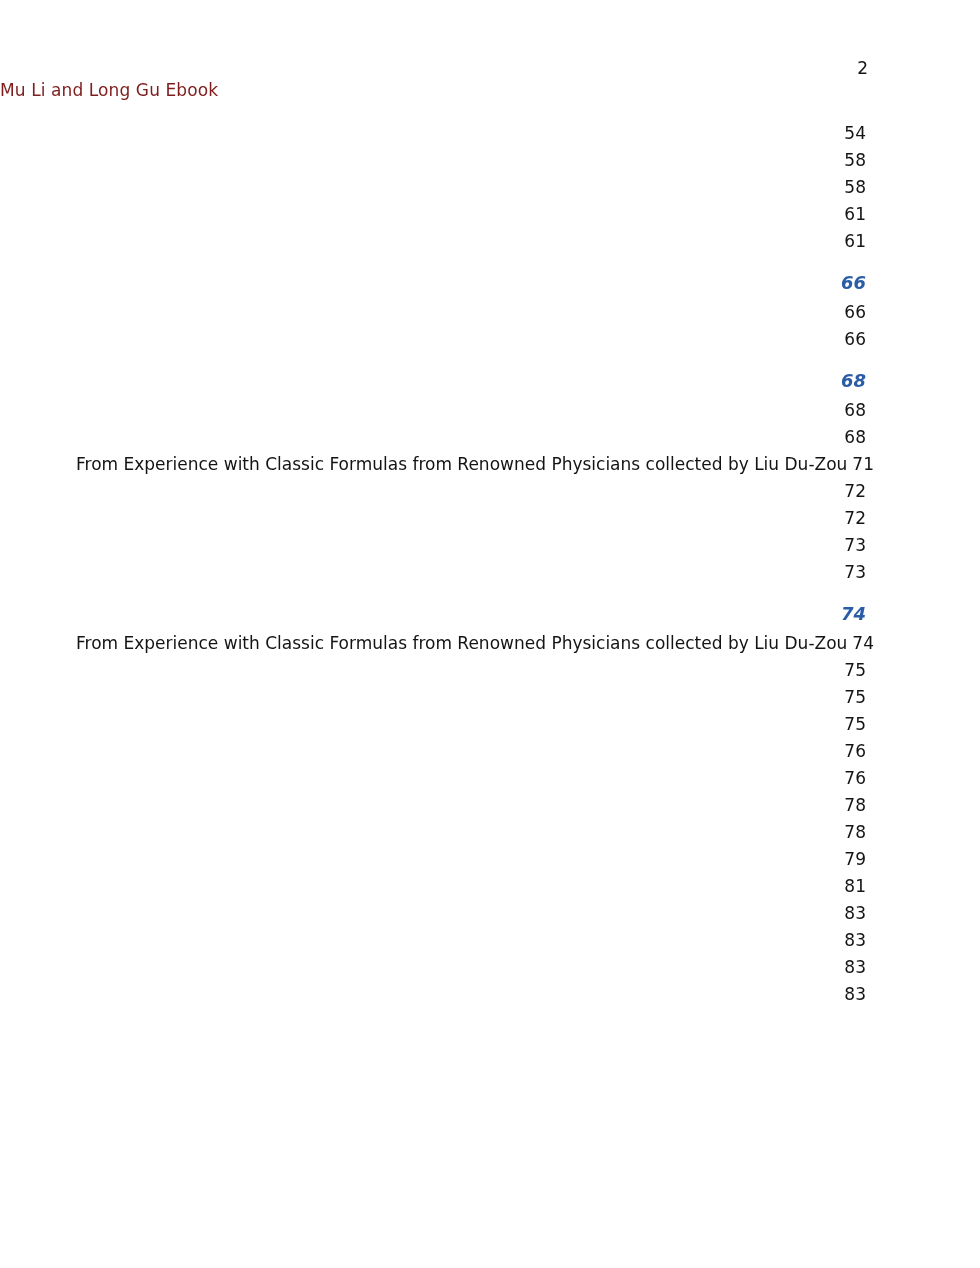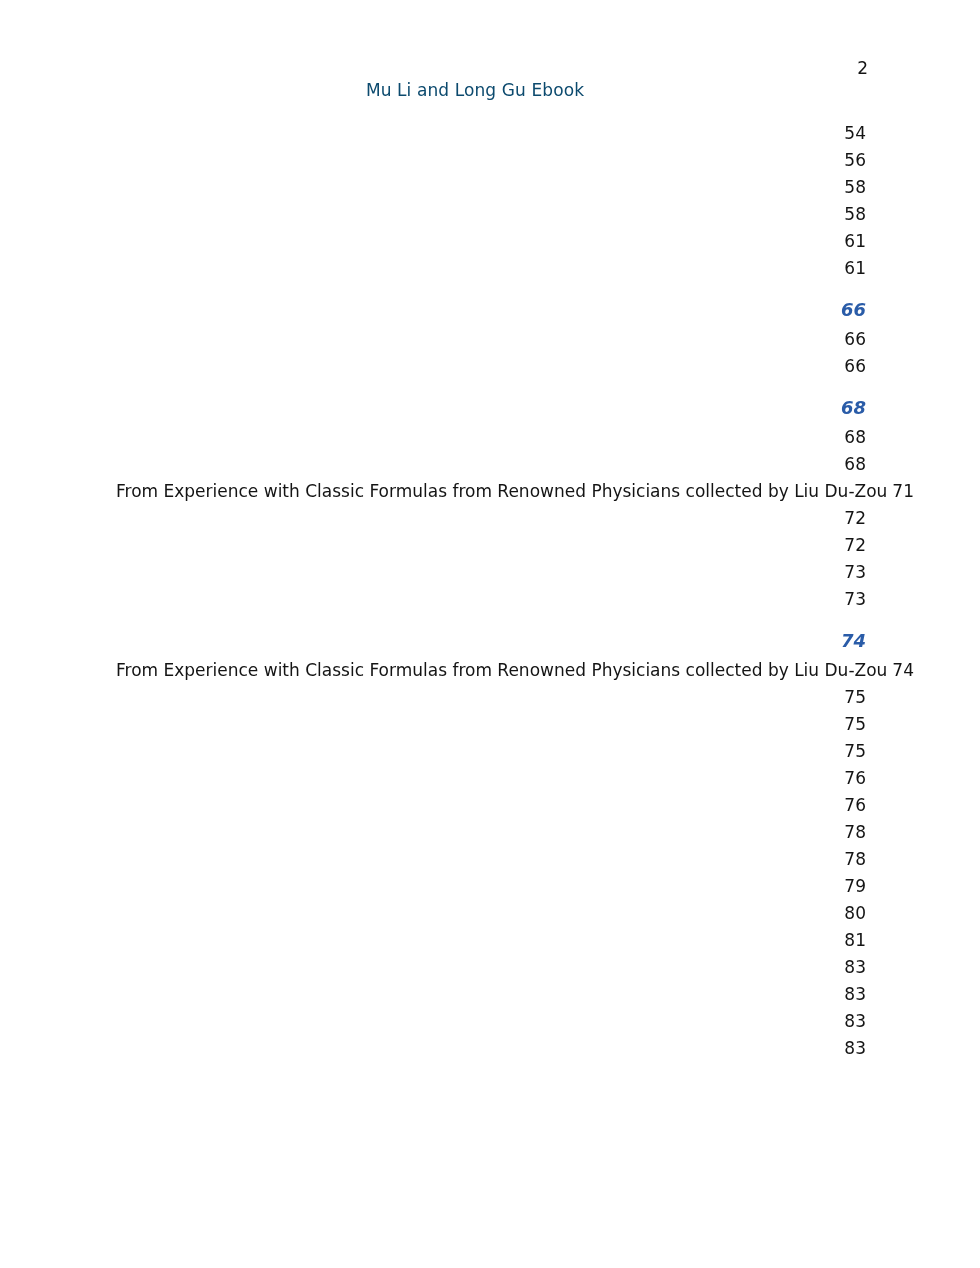--- a/index.html
+++ b/index.html
@@ -33,23 +33,22 @@
     text-align: right;
     font-size: 17px;
     color: #141414;
   }
 
   .running-head {
     position: absolute;
     top: 80px;
     left: 0;
     width: 950px;
-    text-align: center;
     font-size: 17px;
-    color: #0c4a6e;
+    color: #7f1d1d;
     letter-spacing: 0.1px;
   }
 
   
   .toc {
     position: absolute;
     top: 120px;
     left: 0;
     width: 980px;
   }
@@ -75,21 +74,21 @@
     left: 0;
     width: 866px;
     text-align: right;
     font-size: 17px;
     color: #141414;
     pointer-events: none;
   }
 
   
   .lvl-0 .label { padding-left: 117px; }
-  .lvl-1 .label { padding-left: 116px; }
+  .lvl-1 .label { padding-left: 76px; }
   .lvl-2 .label { padding-left: 171px; }
 
   
   .toc-entry.section {
     height: 31px;
     line-height: 31px;
     margin-top: 12px;
   }
   .toc-entry.section .label,
   .toc-entry.section .page {
@@ -116,21 +115,20 @@
 <body>
 
 <div class="page">
 
   <div class="page-number-top">2</div>
 
   <div class="running-head">Mu Li and Long Gu Ebook</div>
 
   <div class="toc">
       <div class="toc-entry lvl-1"><span class="label">Case 10: Parkinson’s</span><span class="page">54</span></div>
-      <div class="toc-entry lvl-1"><span class="label">Case 11: Pediatric Hyperactivity</span><span class="page">56</span></div>
       <div class="toc-entry lvl-0"><span class="label">Feng Shi Lun</span><span class="page">58</span></div>
       <div class="toc-entry lvl-1"><span class="label">Case 1: Tinnitus</span><span class="page">58</span></div>
       <div class="toc-entry lvl-0"><span class="label">Fan Zhong-Lin</span><span class="page">61</span></div>
       <div class="toc-entry lvl-1"><span class="label">Case 1: Shao Yang Pattern: Insanity</span><span class="page">61</span></div>
       <div class="toc-entry lvl-0 section"><span class="label">Gua Lou Mu Li San</span><span class="page">66</span></div>
       <div class="toc-entry lvl-1"><span class="label">Original Text:</span><span class="page">66</span></div>
       <div class="toc-entry lvl-2"><span class="label">Discussion</span><span class="page">66</span></div>
       <div class="toc-entry lvl-0 section"><span class="label">Gui Zhi Gan Cao Long Gu Mu Li Tang</span><span class="page">68</span></div>
       <div class="toc-entry lvl-1"><span class="label">Original Text</span><span class="page">68</span></div>
       <div class="toc-entry lvl-1"><span class="label">From my Blog about using Shells and Minerals</span><span class="page">68</span></div>
@@ -142,21 +140,20 @@
       <div class="toc-entry lvl-0 section"><span class="label">Gui Zhi Jia Long Gu Mu Li Tang</span><span class="page">74</span></div>
       <div class="toc-entry lvl-1 inline-page"><span class="label">From Experience with Classic Formulas from Renowned Physicians collected by Liu Du-Zou</span><span class="page">74</span></div>
       <div class="toc-entry lvl-2"><span class="label">Original Text: Jin Gui, Chapter 6, Deficiency Taxation, line 8</span><span class="page">75</span></div>
       <div class="toc-entry lvl-2"><span class="label">Case 1: Damage from Wind, Vomiting Blood and Wet Dreams</span><span class="page">75</span></div>
       <div class="toc-entry lvl-2"><span class="label">Case 2: Spontaneous sweating from the neck</span><span class="page">75</span></div>
       <div class="toc-entry lvl-2"><span class="label">Case 3: Deficiency Taxation</span><span class="page">76</span></div>
       <div class="toc-entry lvl-2"><span class="label">Case 4: Spermatorrhea</span><span class="page">76</span></div>
       <div class="toc-entry lvl-1"><span class="label">Cases From The Big Book on Gynecology</span><span class="page">78</span></div>
       <div class="toc-entry lvl-2"><span class="label">Case 1: Excessive Menstruation</span><span class="page">78</span></div>
       <div class="toc-entry lvl-2"><span class="label">Case 2: Excessive Menstruation</span><span class="page">79</span></div>
-      <div class="toc-entry lvl-2"><span class="label">Case 3: Beng Luo</span><span class="page">80</span></div>
       <div class="toc-entry lvl-1"><span class="label">Huang Huang on Gui Zhi Jia Long Gu Mu Li Tang</span><span class="page">81</span></div>
       <div class="toc-entry lvl-2"><span class="label">Pediatric Use</span><span class="page">83</span></div>
       <div class="toc-entry lvl-2"><span class="label">Neurasthenia</span><span class="page">83</span></div>
       <div class="toc-entry lvl-2"><span class="label">Respiratory or Digestive</span><span class="page">83</span></div>
       <div class="toc-entry lvl-1"><span class="label">Notes on Gui Zhi Jia Long Gu Mu Li Tang</span><span class="page">83</span></div>
     </div>
 
 </div>
 
 </body></html>

